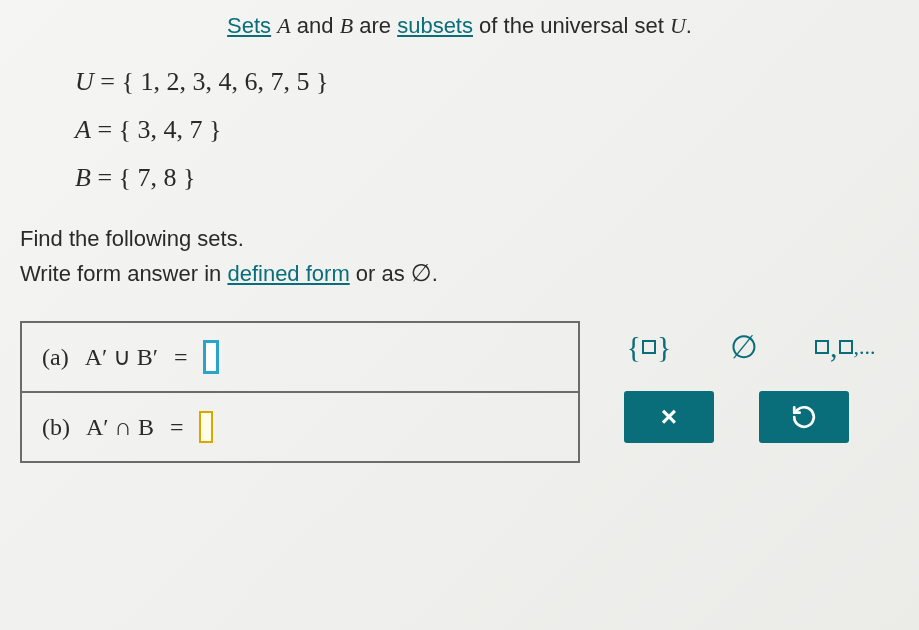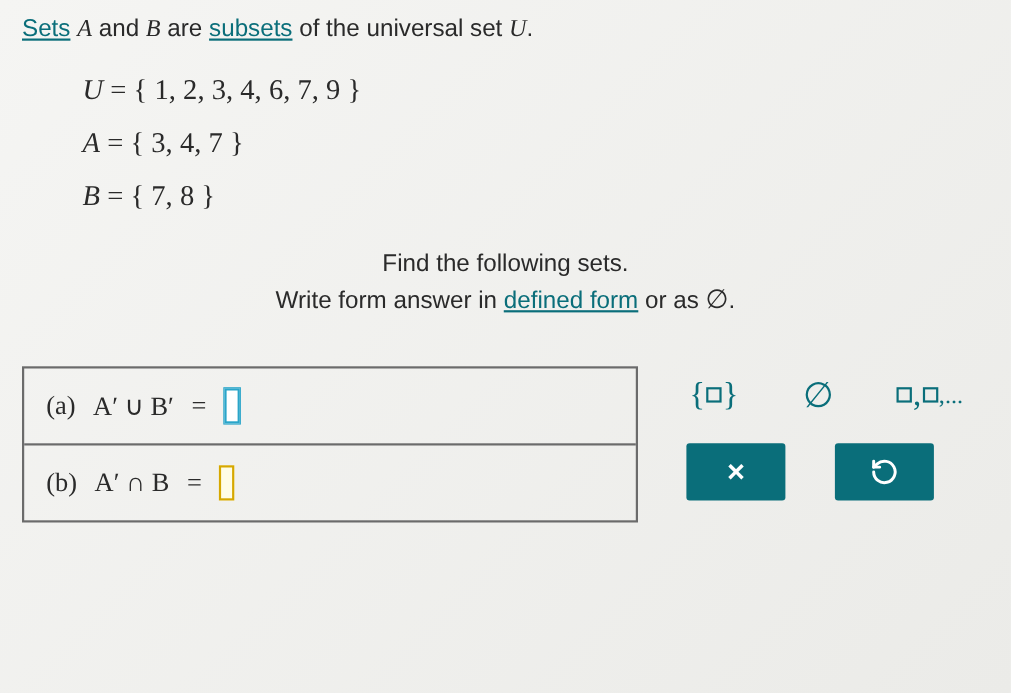--- a/index.html
+++ b/index.html
@@ -10,20 +10,21 @@
       height: 630px;
       padding: 10px 20px 20px 20px;
       color: #2a2a2a;
       position: relative;
       overflow: hidden;
     }
     .prompt {
       font-size: 22px;
       line-height: 1.45;
       margin-bottom: 18px;
+      text-align: center;
     }
     .link-term {
       color: #0a6e7a;
       text-decoration: underline;
       text-decoration-color: #0a6e7a;
       cursor: pointer;
     }
     .ital { font-style: italic; font-family: 'Times New Roman', serif; }
     .math-block {
       font-family: 'Times New Roman', serif;
@@ -31,22 +32,21 @@
       font-size: 26px;
       line-height: 1.7;
       padding-left: 55px;
       margin-bottom: 22px;
     }
     .math-block .row { margin-bottom: 4px; }
     .upright { font-style: normal; }
     .instr {
       font-size: 22px;
       line-height: 1.5;
-      margin-bottom: 42px;
-      text-align: center;
+      margin-bottom: 30px;
     }
     .empty-set {
       font-family: Arial, sans-serif;
       font-size: 24px;
     }
     .bottom-row {
       display: flex;
       gap: 40px;
       align-items: flex-start;
     }
@@ -141,21 +141,21 @@
   <span class="ital">B</span>
   <span> are </span>
   <span class="link-term">subsets</span>
   <span> of the universal set </span>
   <span class="ital">U</span><span>.</span>
   <br>
 </div>
 
 <div class="math-block">
   <div class="row">
-    <span>U</span><span class="upright"> = </span><span class="upright">{ 1, 2, 3, 4, 6, 7, 9 }</span>
+    <span>U</span><span class="upright"> = </span><span class="upright">{ 1, 2, 3, 4, 6, 7, 5 }</span>
   </div>
   <div class="row">
     <span>A</span><span class="upright"> = </span><span class="upright">{ 3, 4, 7 }</span>
   </div>
   <div class="row">
     <span>B</span><span class="upright"> = </span><span class="upright">{ 7, 8 }</span>
   </div>
 </div>
 
 <div class="instr">

